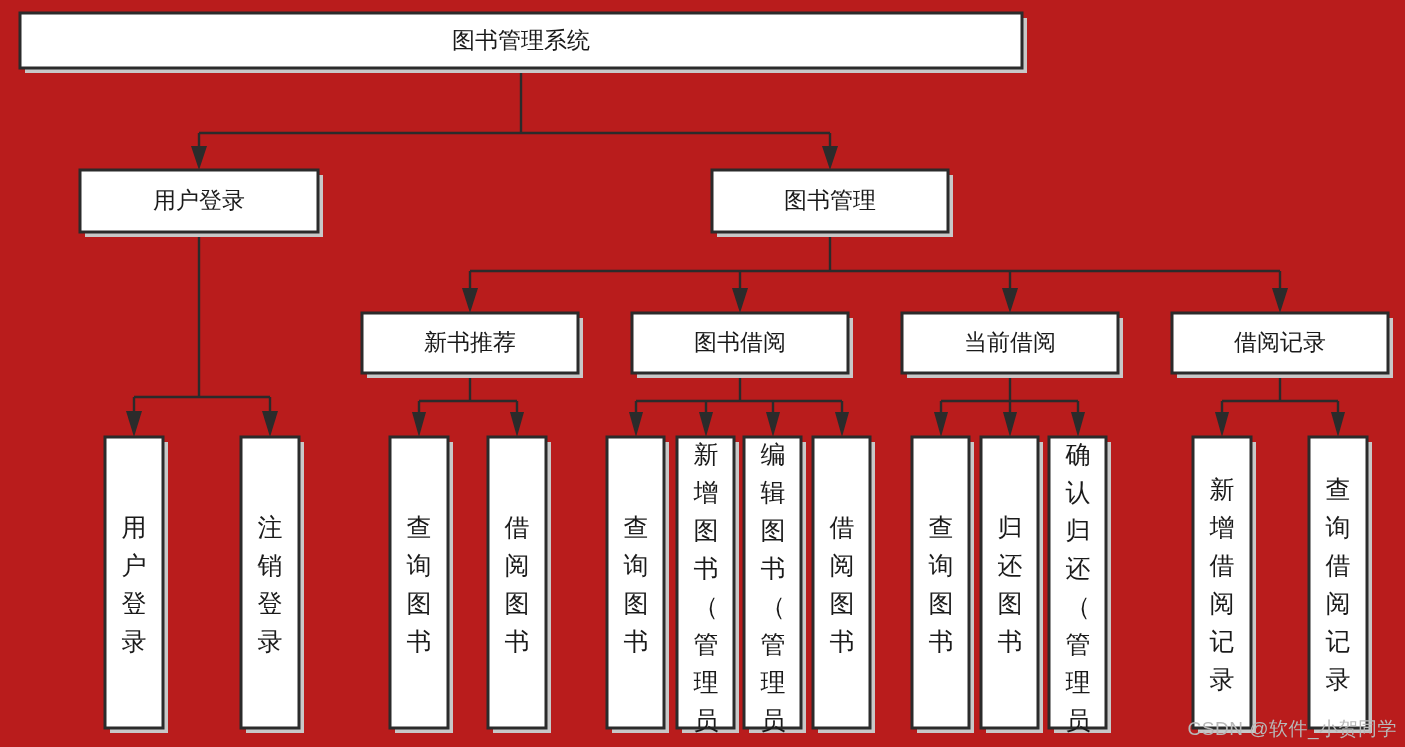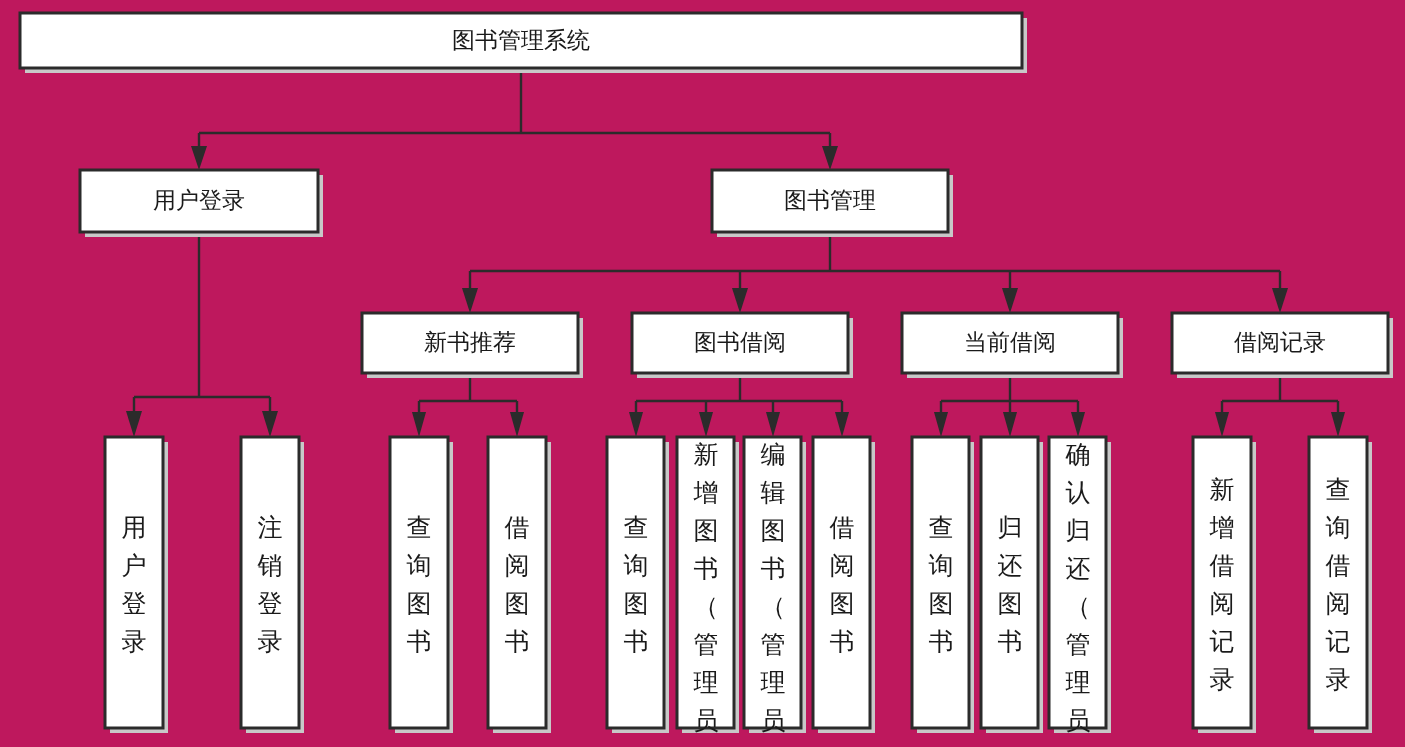--- a/index.html
+++ b/index.html
@@ -10,21 +10,21 @@
   body {
     width: 1405px;
     height: 747px;
     font-family: "Liberation Sans", "DejaVu Sans", sans-serif;
     overflow: hidden;
   }
   #diagram-root {
     position: relative;
     width: 1405px;
     height: 747px;
-    background: #be185d;
+    background: #b91c1c;
   }
   svg#flow {
     position: absolute;
     left: 0;
     top: 0;
     width: 1405px;
     height: 747px;
     display: block;
   }
   .node-rect {
@@ -245,13 +245,14 @@
       <rect class="node-rect" x="1193" y="437" width="58" height="291"></rect>
       <text class="node-label-vert" x="1222" y="0"><tspan x="1222" y="498.14">新</tspan><tspan x="1222" y="536.14">增</tspan><tspan x="1222" y="574.14">借</tspan><tspan x="1222" y="612.14">阅</tspan><tspan x="1222" y="650.14">记</tspan><tspan x="1222" y="688.14">录</tspan></text>
     </g>
     <g>
       <rect class="node-shadow" x="1314" y="442" width="58" height="291"></rect>
       <rect class="node-rect" x="1309" y="437" width="58" height="291"></rect>
       <text class="node-label-vert" x="1338" y="0"><tspan x="1338" y="498.14">查</tspan><tspan x="1338" y="536.14">询</tspan><tspan x="1338" y="574.14">借</tspan><tspan x="1338" y="612.14">阅</tspan><tspan x="1338" y="650.14">记</tspan><tspan x="1338" y="688.14">录</tspan></text>
     </g>
   </svg>
 
+  <div class="watermark">CSDN @软件_小贺同学</div>
 </div>
 
 </body></html>

